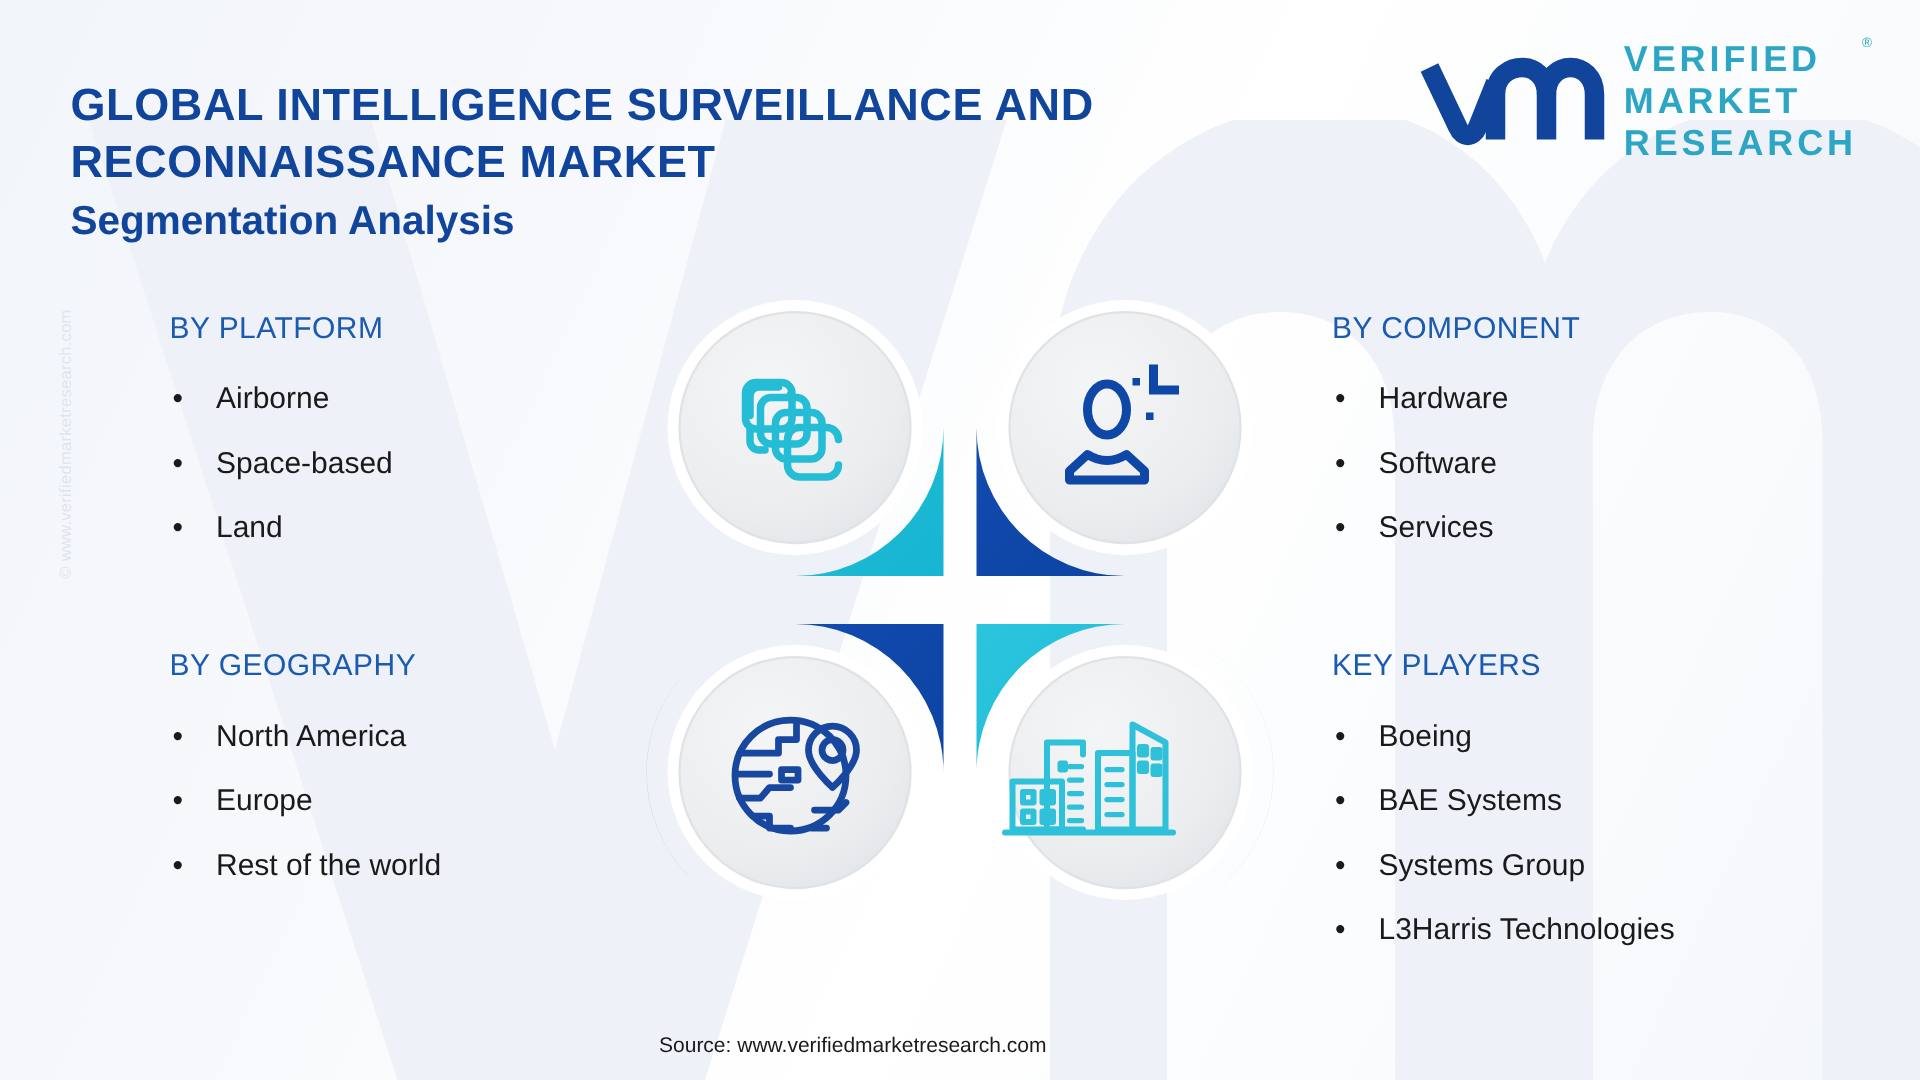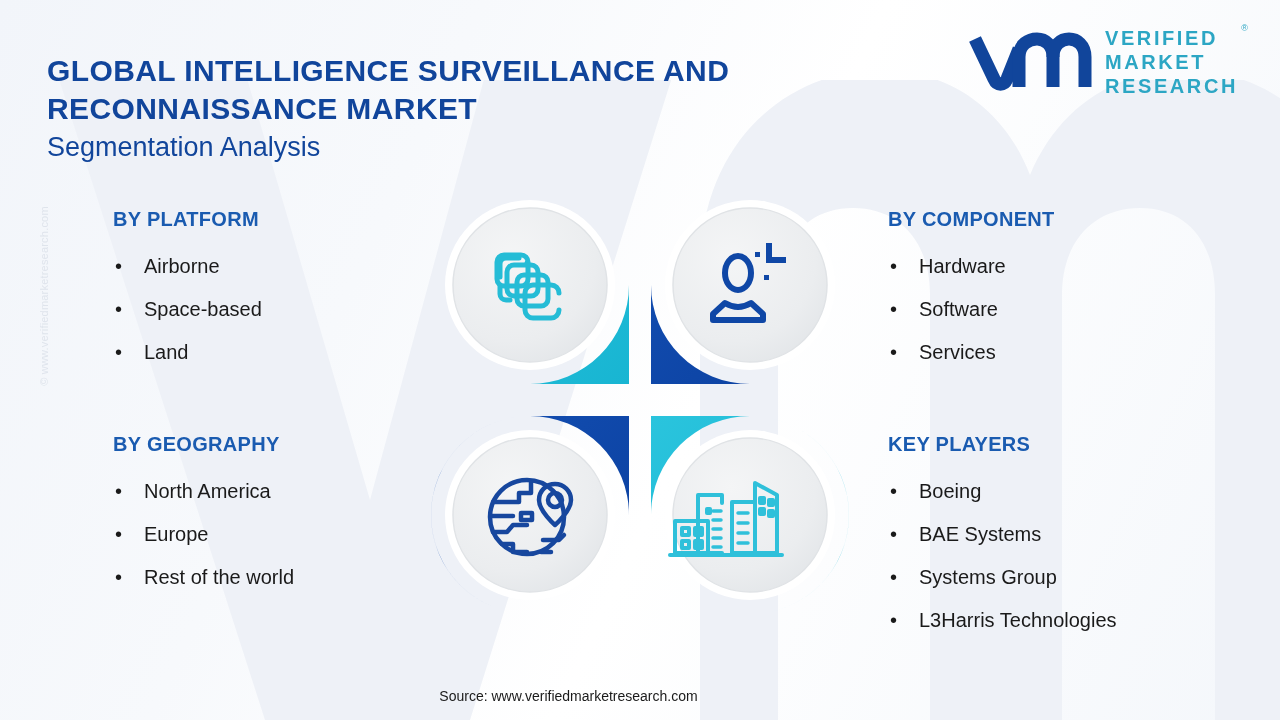--- a/index.html
+++ b/index.html
@@ -49,21 +49,21 @@
   .title-main {
     font-size: 30px;
     font-weight: bold;
     letter-spacing: 0.4px;
     color: #11459b;
     line-height: 38px;
     margin: 0;
   }
   .title-sub {
     font-size: 27px;
-    font-weight: normal;
+    font-weight: bold;
     color: #11459b;
     line-height: 36px;
     margin: 0;
     margin-top: 1px;
   }
 
   
   .logo {
     position: absolute;
     right: 42px;
@@ -73,21 +73,21 @@
     gap: 12px;
   }
   .logo-mark { display: block; }
   .logo-words {
     display: flex;
     flex-direction: column;
     line-height: 1;
     position: relative;
   }
   .logo-word {
-    font-size: 20px;
+    font-size: 24px;
     font-weight: bold;
     letter-spacing: 2.6px;
     color: #2ca6c4;
     margin-bottom: 4px;
   }
   .logo-word:last-child { margin-bottom: 0; }
   .logo-reg {
     position: absolute;
     right: -10px;
     top: -4px;
@@ -111,21 +111,21 @@
     white-space: nowrap;
   }
 
   
   .col {
     position: absolute;
     z-index: 6;
   }
   .col-heading {
     font-size: 20px;
-    font-weight: bold;
+    font-weight: normal;
     color: #1a5bb0;
     letter-spacing: 0.3px;
     margin: 0 0 14px 0;
   }
   .col ul {
     list-style: none;
     margin: 0;
     padding: 0;
   }
   .col li {

